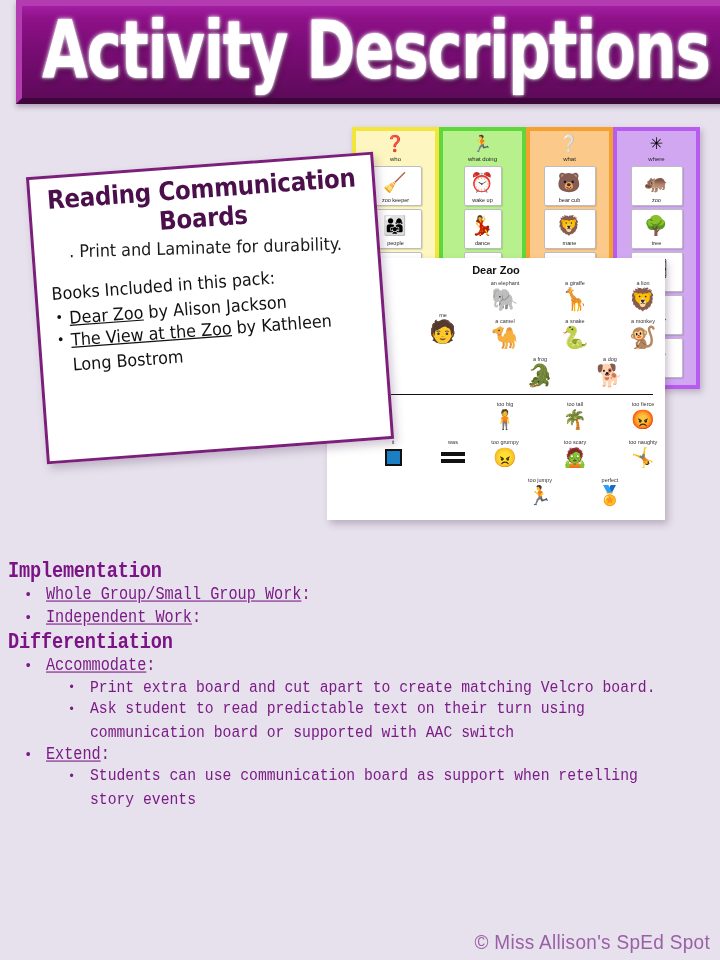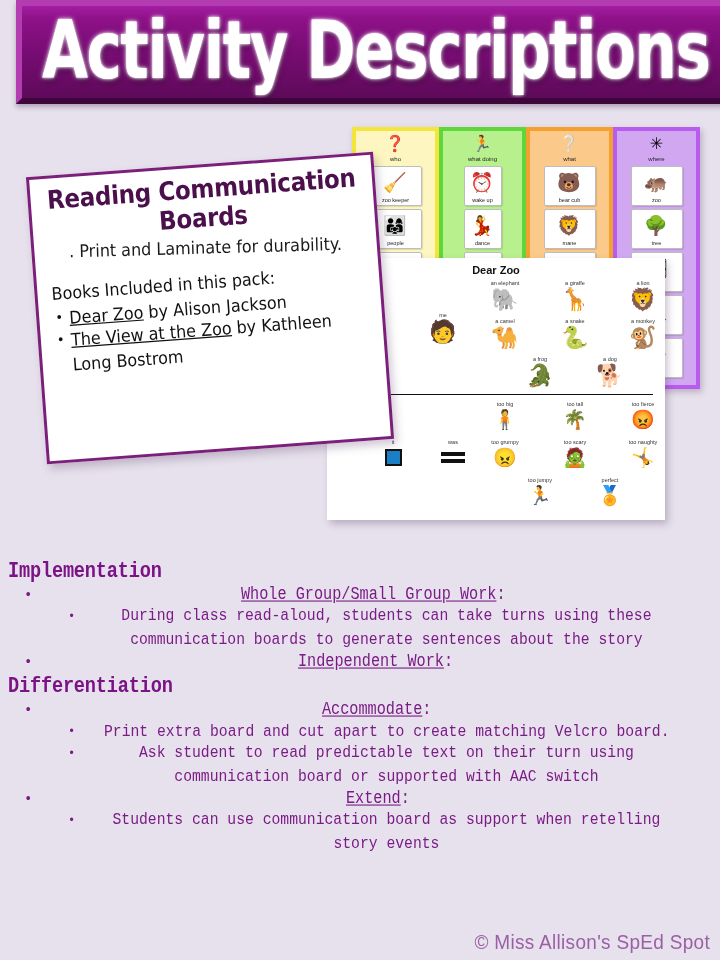--- a/index.html
+++ b/index.html
@@ -248,21 +248,20 @@
     color: #7b1386;
     transform: scaleY(1.12) scaleX(.93);
     transform-origin: left center;
     letter-spacing: -.2px;
   }
   ul.lvl1 { list-style: none; }
   ul.lvl1 > li {
     position: relative;
     padding-left: 38px;
     margin-top: 1px;
-    text-align: center;
   }
   ul.lvl1 > li > .b1 {
     font-size: 16px;
     line-height: 22px;
     transform: scaleY(1.1) scaleX(.95);
     transform-origin: left center;
     display: inline-block;
   }
   ul.lvl1 > li::before {
     content: "•";
@@ -512,23 +511,21 @@
   <div class="card-books-head">Books Included in this pack:</div>
   <ul class="card-list" id="books-list">
       <li><u>Dear Zoo</u><span> by Alison Jackson</span></li>
       <li><u>The View at the Zoo</u><span> by Kathleen Long Bostrom</span></li>
     </ul>
 </div>
 
 <div class="desc" id="desc-body">
     <div class="sec-head">Implementation</div>
     <ul class="lvl1">
-      <li><span class="b1"><u>Whole Group/Small Group Work</u><span>:</span></span><ul class="lvl2">
-          <li><span class="b2">During class read-aloud, students can take turns using these communication boards to generate sentences about the story</span></li>
-        </ul></li>
+      <li><span class="b1"><u>Whole Group/Small Group Work</u><span>:</span></span></li>
       <li><span class="b1"><u>Independent Work</u><span>:</span></span></li>
     </ul>
     <div class="sec-head">Differentiation</div>
     <ul class="lvl1">
       <li><span class="b1"><u>Accommodate</u><span>:</span></span><ul class="lvl2">
           <li><span class="b2">Print extra board and cut apart to create matching Velcro board.</span></li>
           <li><span class="b2">Ask student to read predictable text on their turn using communication board or supported with AAC switch</span></li>
         </ul></li>
       <li><span class="b1"><u>Extend</u><span>:</span></span><ul class="lvl2">
           <li><span class="b2">Students can use communication board as support when retelling story events</span></li>

